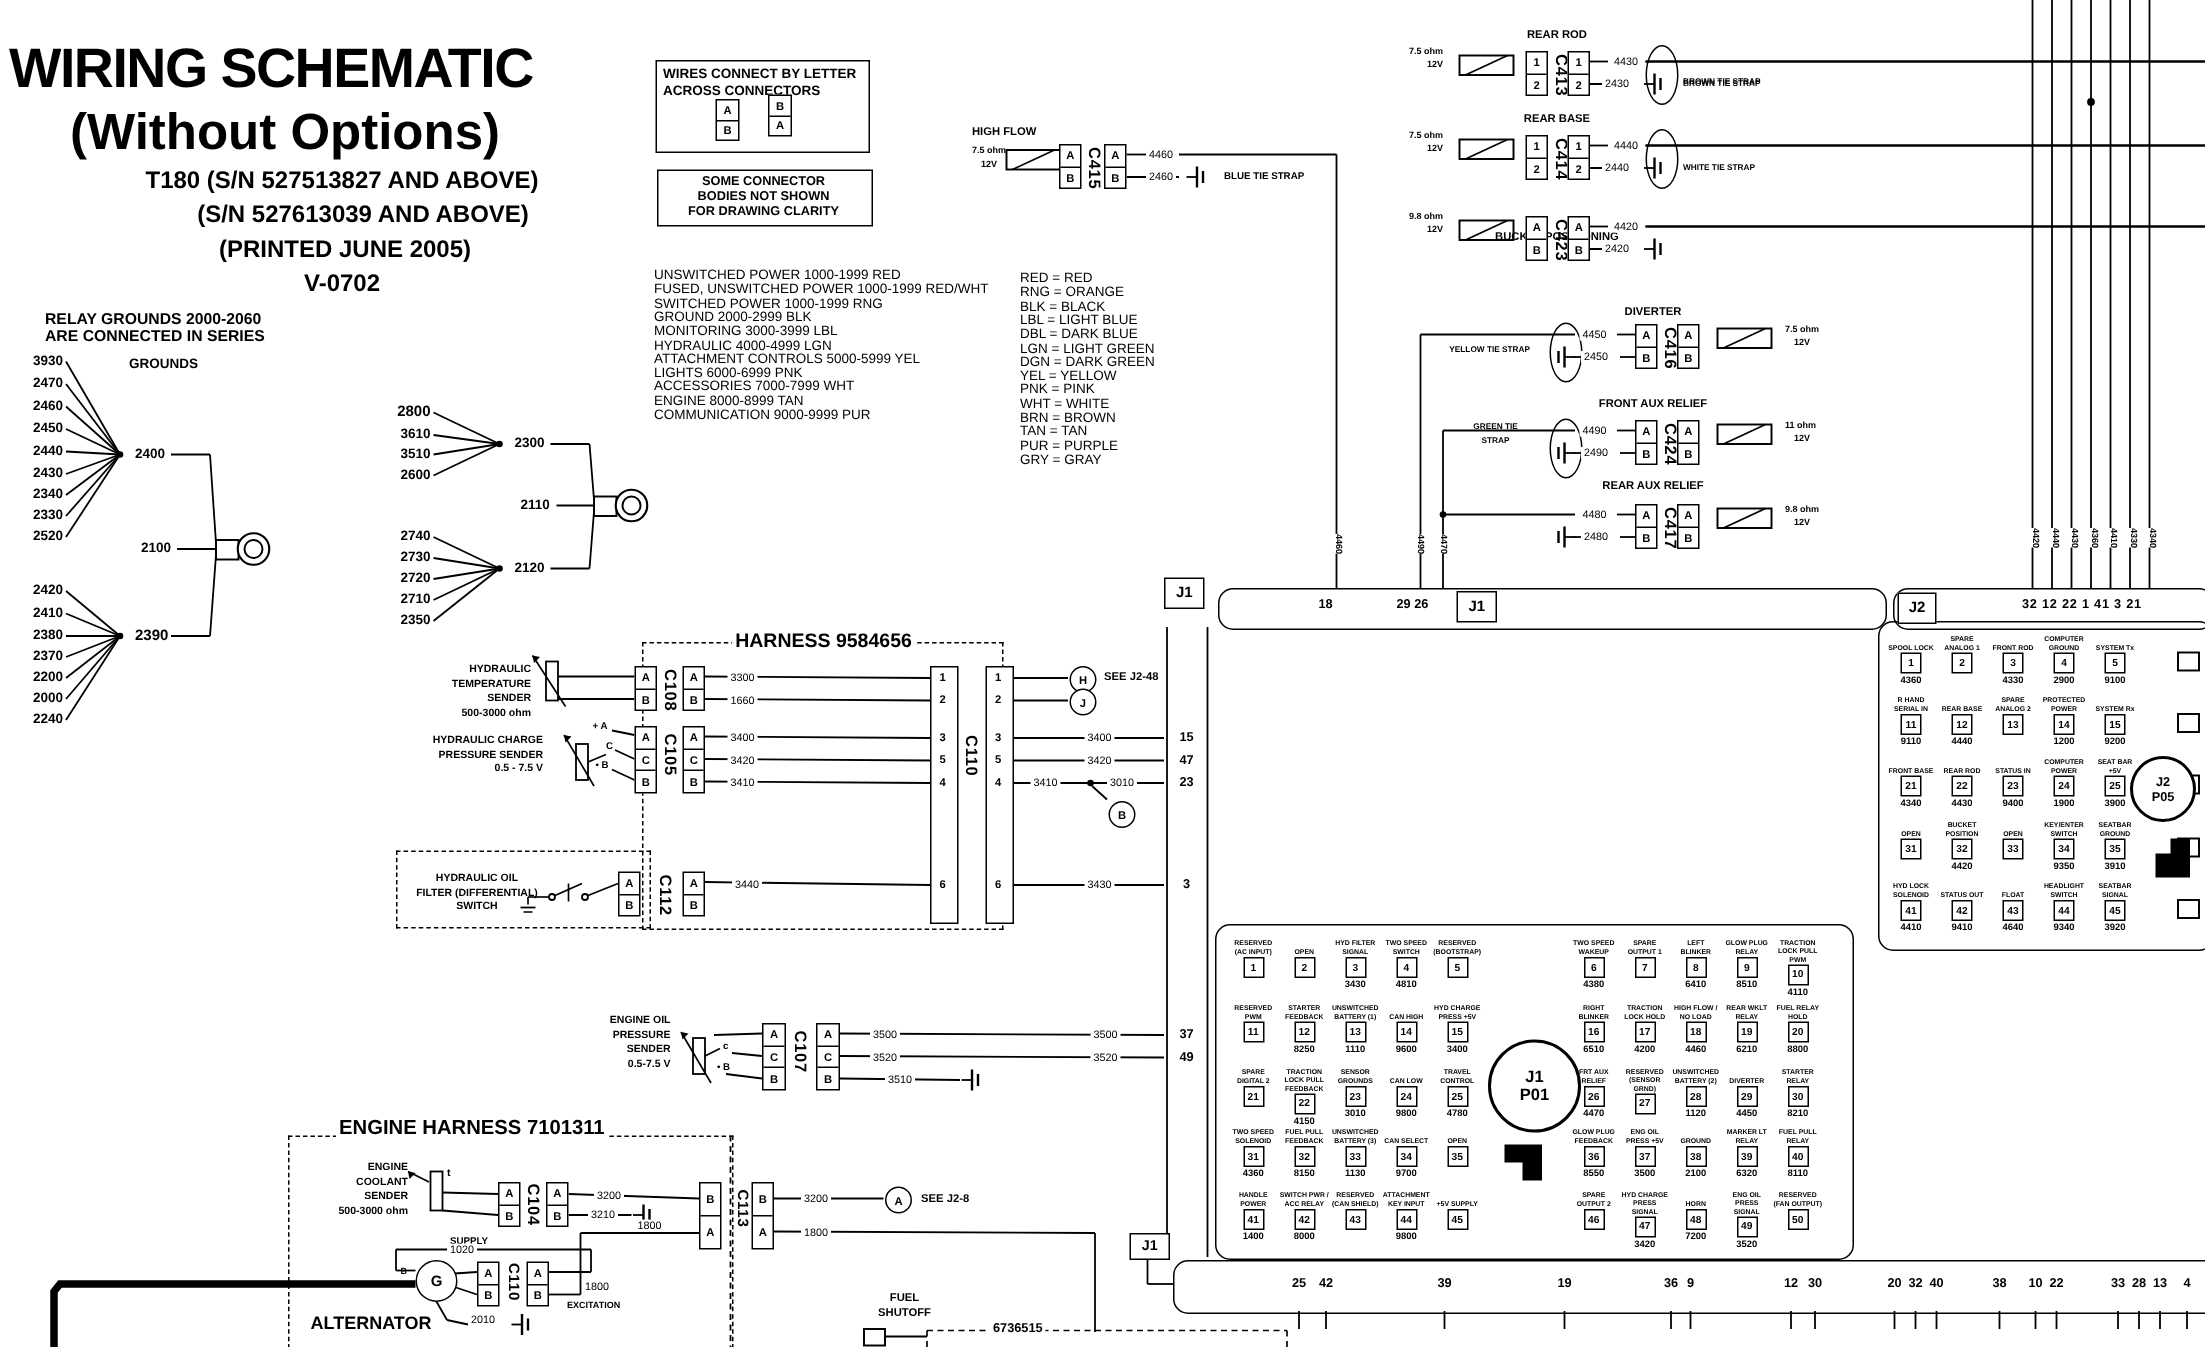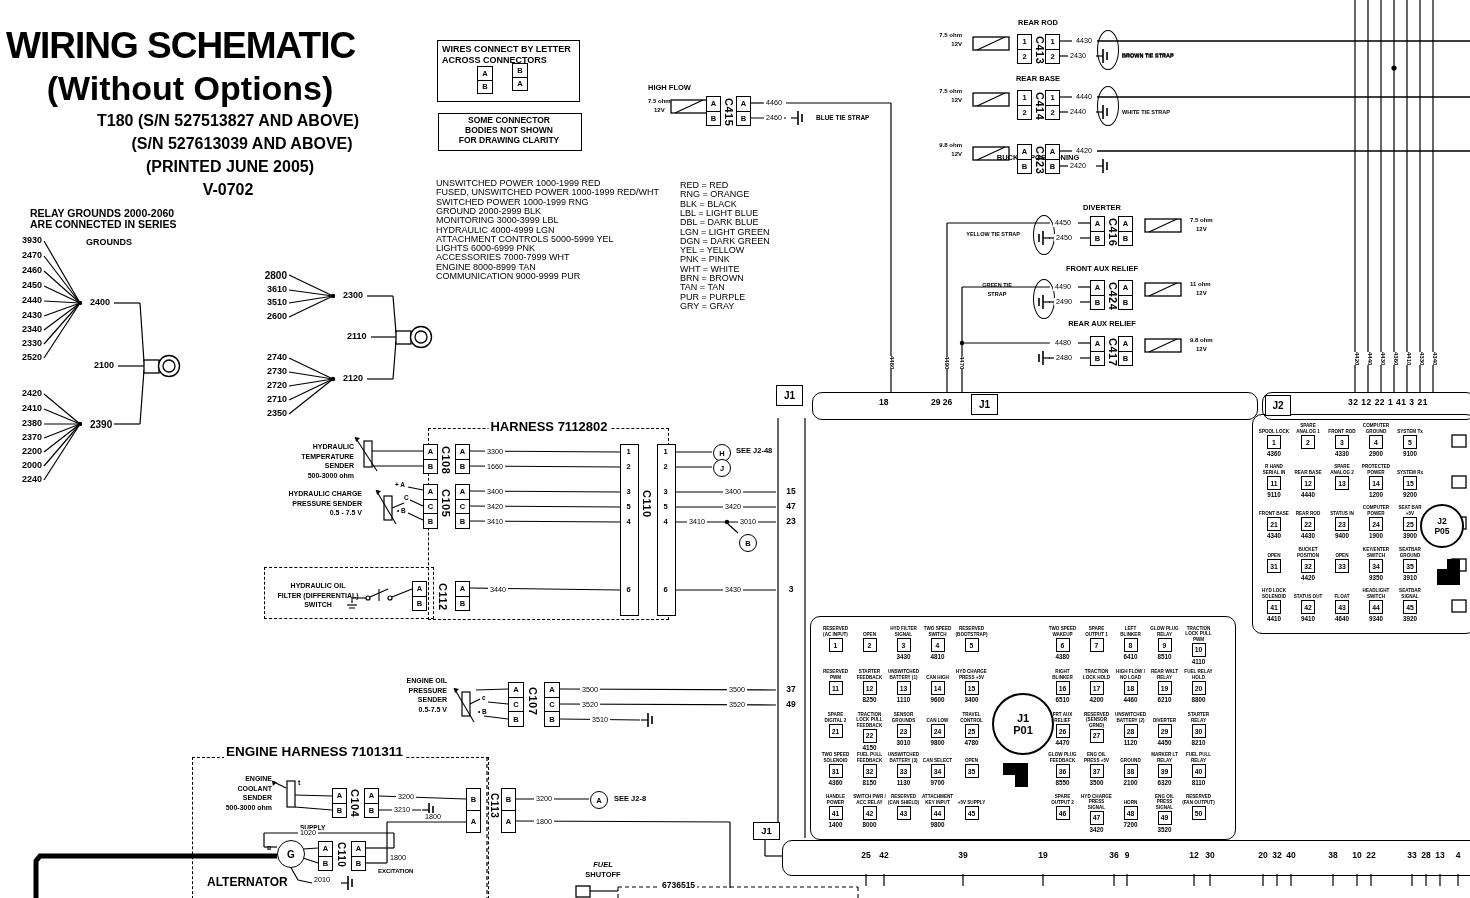--- a/index.html
+++ b/index.html
@@ -284,21 +284,21 @@
 
   <div class="box" style="left:437px;top:40px;width:141px;height:60px"></div>
   <div class="t b" style="left:442px;top:45px;font-size:9px">WIRES CONNECT BY LETTER</div>
   <div class="t b" style="left:442px;top:56px;font-size:9px">ACROSS CONNECTORS</div>
   <div class="box" style="left:438px;top:113px;width:142px;height:36px"></div>
   <div class="t b c" style="left:509px;top:116px;font-size:8.5px">SOME CONNECTOR</div>
   <div class="t b c" style="left:509px;top:126px;font-size:8.5px">BODIES NOT SHOWN</div>
   <div class="t b c" style="left:509px;top:136px;font-size:8.5px">FOR DRAWING CLARITY</div>
 
   <div class="dashbox" style="left:428px;top:428px;width:239px;height:190px"></div>
-  <div class="t b c bg" style="left:549px;top:420px;font-size:13px">HARNESS 7112802</div>
+  <div class="t b c bg" style="left:549px;top:420px;font-size:13px">HARNESS 9584656</div>
   <div class="dashbox" style="left:264px;top:567px;width:168px;height:50px"></div>
   <div class="dashbox" style="left:192px;top:757px;width:295px;height:150px"></div>
   <div class="t b bg" style="left:224px;top:745px;font-size:13.5px">ENGINE HARNESS 7101311</div>
 
   <div class="round" style="left:812px;top:392px;width:444px;height:26px"></div>
   <div class="round" style="left:1262px;top:392px;width:212px;height:26px"></div>
   <div class="round" style="left:810px;top:616px;width:424px;height:222px"></div>
   <div class="round" style="left:1252px;top:414px;width:222px;height:218px"></div>
   <div class="round" style="left:782px;top:840px;width:700px;height:34px"></div>
 
@@ -523,21 +523,21 @@
       <span>A</span>
       <span>B</span>
     </div>
     <div class="t b rot" style="left: 336px; top: 842px; font-size: 10px; letter-spacing: 0.5px; z-index: 2;">C110</div>
     <div class="pb" style="left: 351px; top: 841px; width: 15px; height: 30px; z-index: 2;">
       <span>A</span>
       <span>B</span>
     </div>
     <div class="t cc bg" style="left: 322px; top: 880px; font-size: 7.2px; z-index: 3;">2010</div>
     <div class="t b" style="left: 207px; top: 876px; font-size: 12px;">ALTERNATOR</div>
-    <div class="t c b" style="left: 603px; top: 861px; font-size: 7.5px; font-style: italic;">FUEL</div>
+    <div class="t c b" style="left: 603px; top: 861px; font-size: 7.5px;">FUEL</div>
     <div class="t c b" style="left: 603px; top: 871px; font-size: 7.5px;">SHUTOFF</div>
     <div class="t b bg" style="left: 660px; top: 881px; font-size: 8.5px;">6736515</div>
     <div class="t b" style="left: 648px; top: 84px; font-size: 7.5px;">HIGH FLOW</div>
     <div class="t b" style="left: 648px; top: 98px; font-size: 6px;">7.5 ohm</div>
     <div class="t b" style="left: 654px; top: 107px; font-size: 6px;">12V</div>
     <div class="pb" style="left: 706px; top: 96px; width: 15px; height: 30px; z-index: 2;">
       <span>A</span>
       <span>B</span>
     </div>
     <div class="t b rot" style="left: 723px; top: 98px; font-size: 11px; letter-spacing: 0.5px; z-index: 2;">C415</div>

